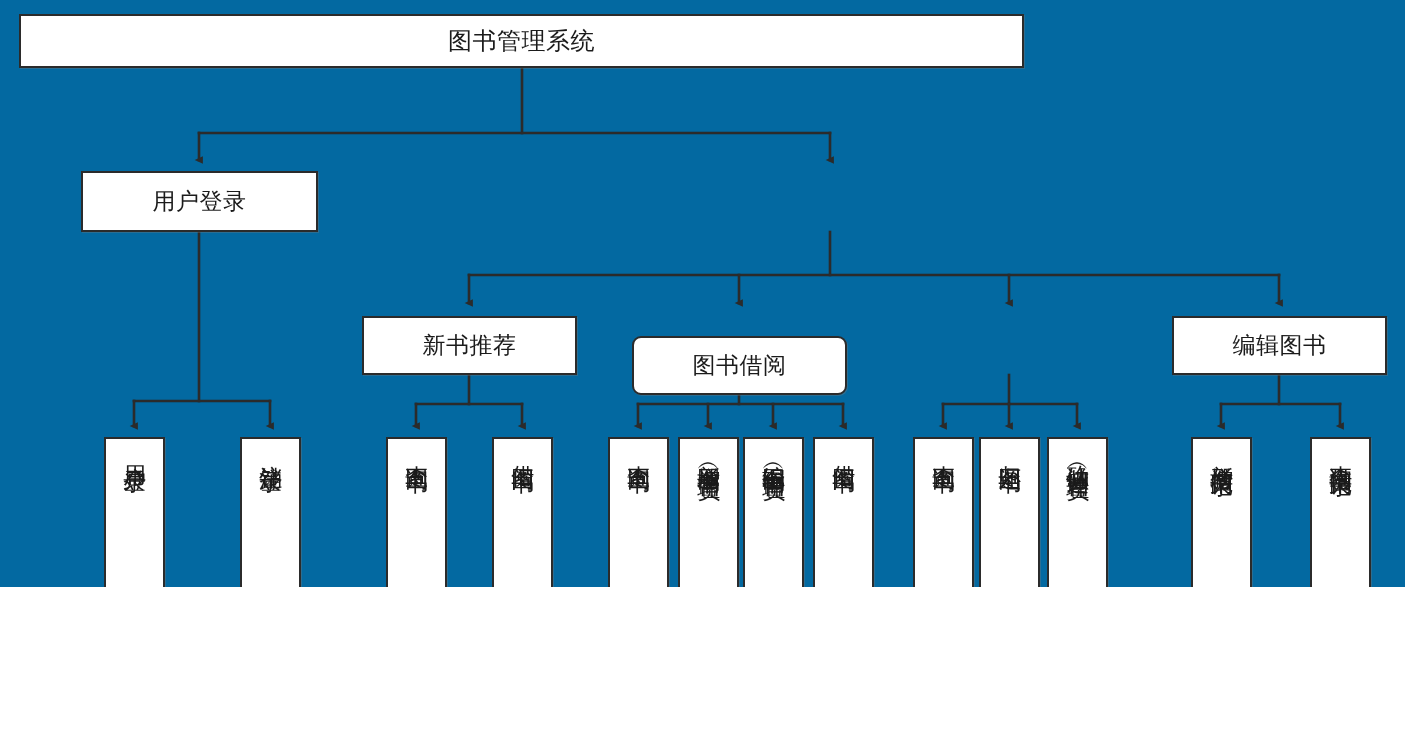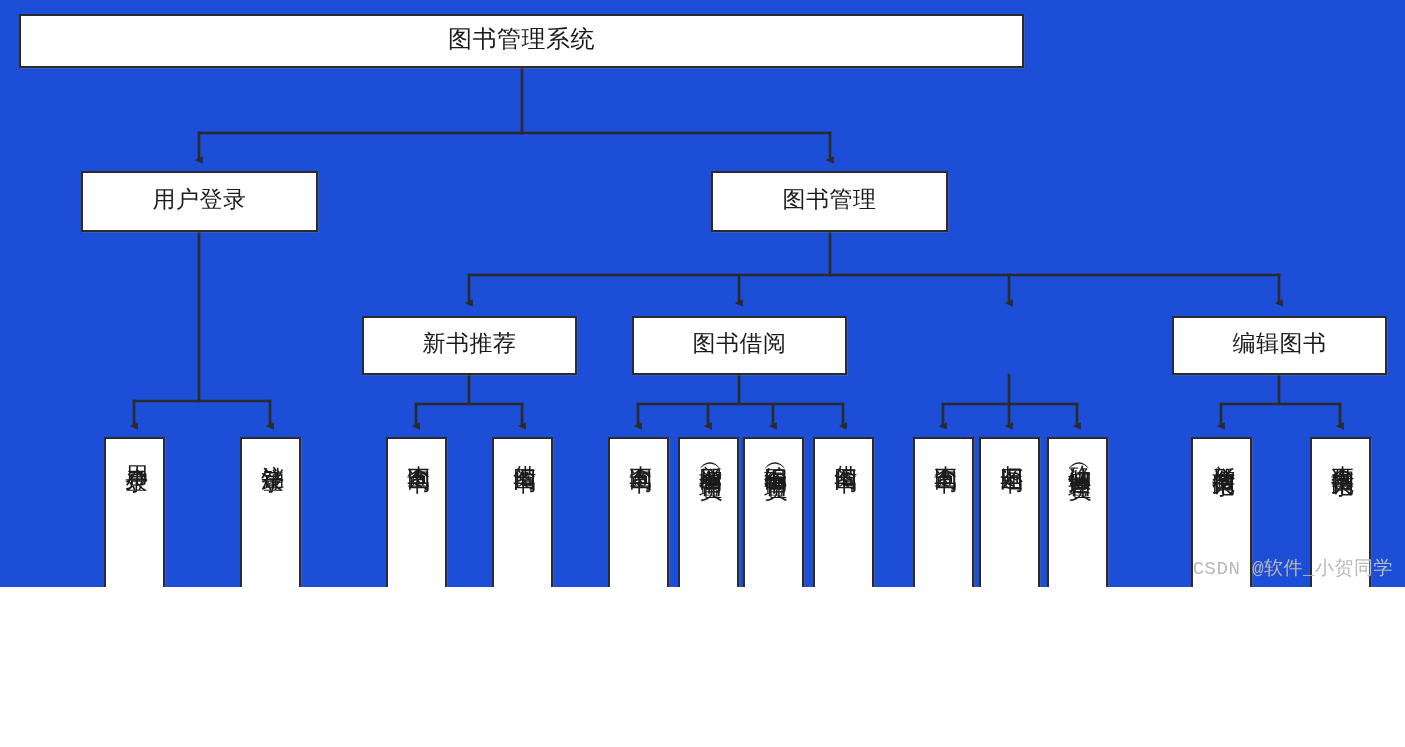--- a/index.html
+++ b/index.html
@@ -5,22 +5,22 @@
 <style>
   html, body {
     margin: 0;
     padding: 0;
     background: #ffffff;
   }
   #canvas {
     position: relative;
     width: 1405px;
     height: 587px;
-    background: #1d4ed8;
-    font-family: Liberation Mono, monospace;
+    background: #0369a1;
+    font-family: Liberation Sans, sans-serif;
     overflow: hidden;
   }
   #wires {
     position: absolute;
     left: 0;
     top: 0;
     width: 1405px;
     height: 747px;
     pointer-events: none;
   }
@@ -129,29 +129,26 @@
   </svg>
 
   <div class="node horiz root" style="left:19px; top:14px; width:1005px; height:54px;">
     <span class="label">图书管理系统</span>
   </div>
 
   <div class="node horiz" style="left:81px; top:171px; width:237px; height:61px;">
     <span class="label">用户登录</span>
   </div>
 
-  <div class="node horiz" style="left:711px; top:171px; width:237px; height:61px;">
-    <span class="label">图书管理</span>
-  </div>
 
   <div class="node horiz" style="left:362px; top:316px; width:215px; height:59px;">
     <span class="label">新书推荐</span>
   </div>
 
-  <div class="node horiz" style="left:632px; top:316px; width:215px; height:59px;">
+  <div class="node horiz" style="left:632px; top:336px; width:215px; height:59px;border-radius:9px;">
     <span class="label">图书借阅</span>
   </div>
 
 
   <div class="node horiz" style="left:1172px; top:316px; width:215px; height:59px;">
     <span class="label">编辑图书</span>
   </div>
 
   <div class="node vert" style="left:104px; top:437px; width:61px; height:296px;">
     <span class="label">用户登录</span>
@@ -198,15 +195,14 @@
   </div>
 
   <div class="node vert" style="left:1191px; top:437px; width:61px; height:296px;">
     <span class="label">新增借阅记录</span>
   </div>
 
   <div class="node vert" style="left:1310px; top:437px; width:61px; height:296px;">
     <span class="label">查询借阅记录</span>
   </div>
 
-  <div class="watermark">CSDN @软件_小贺同学</div>
 
 </div>
 
 </body></html>

